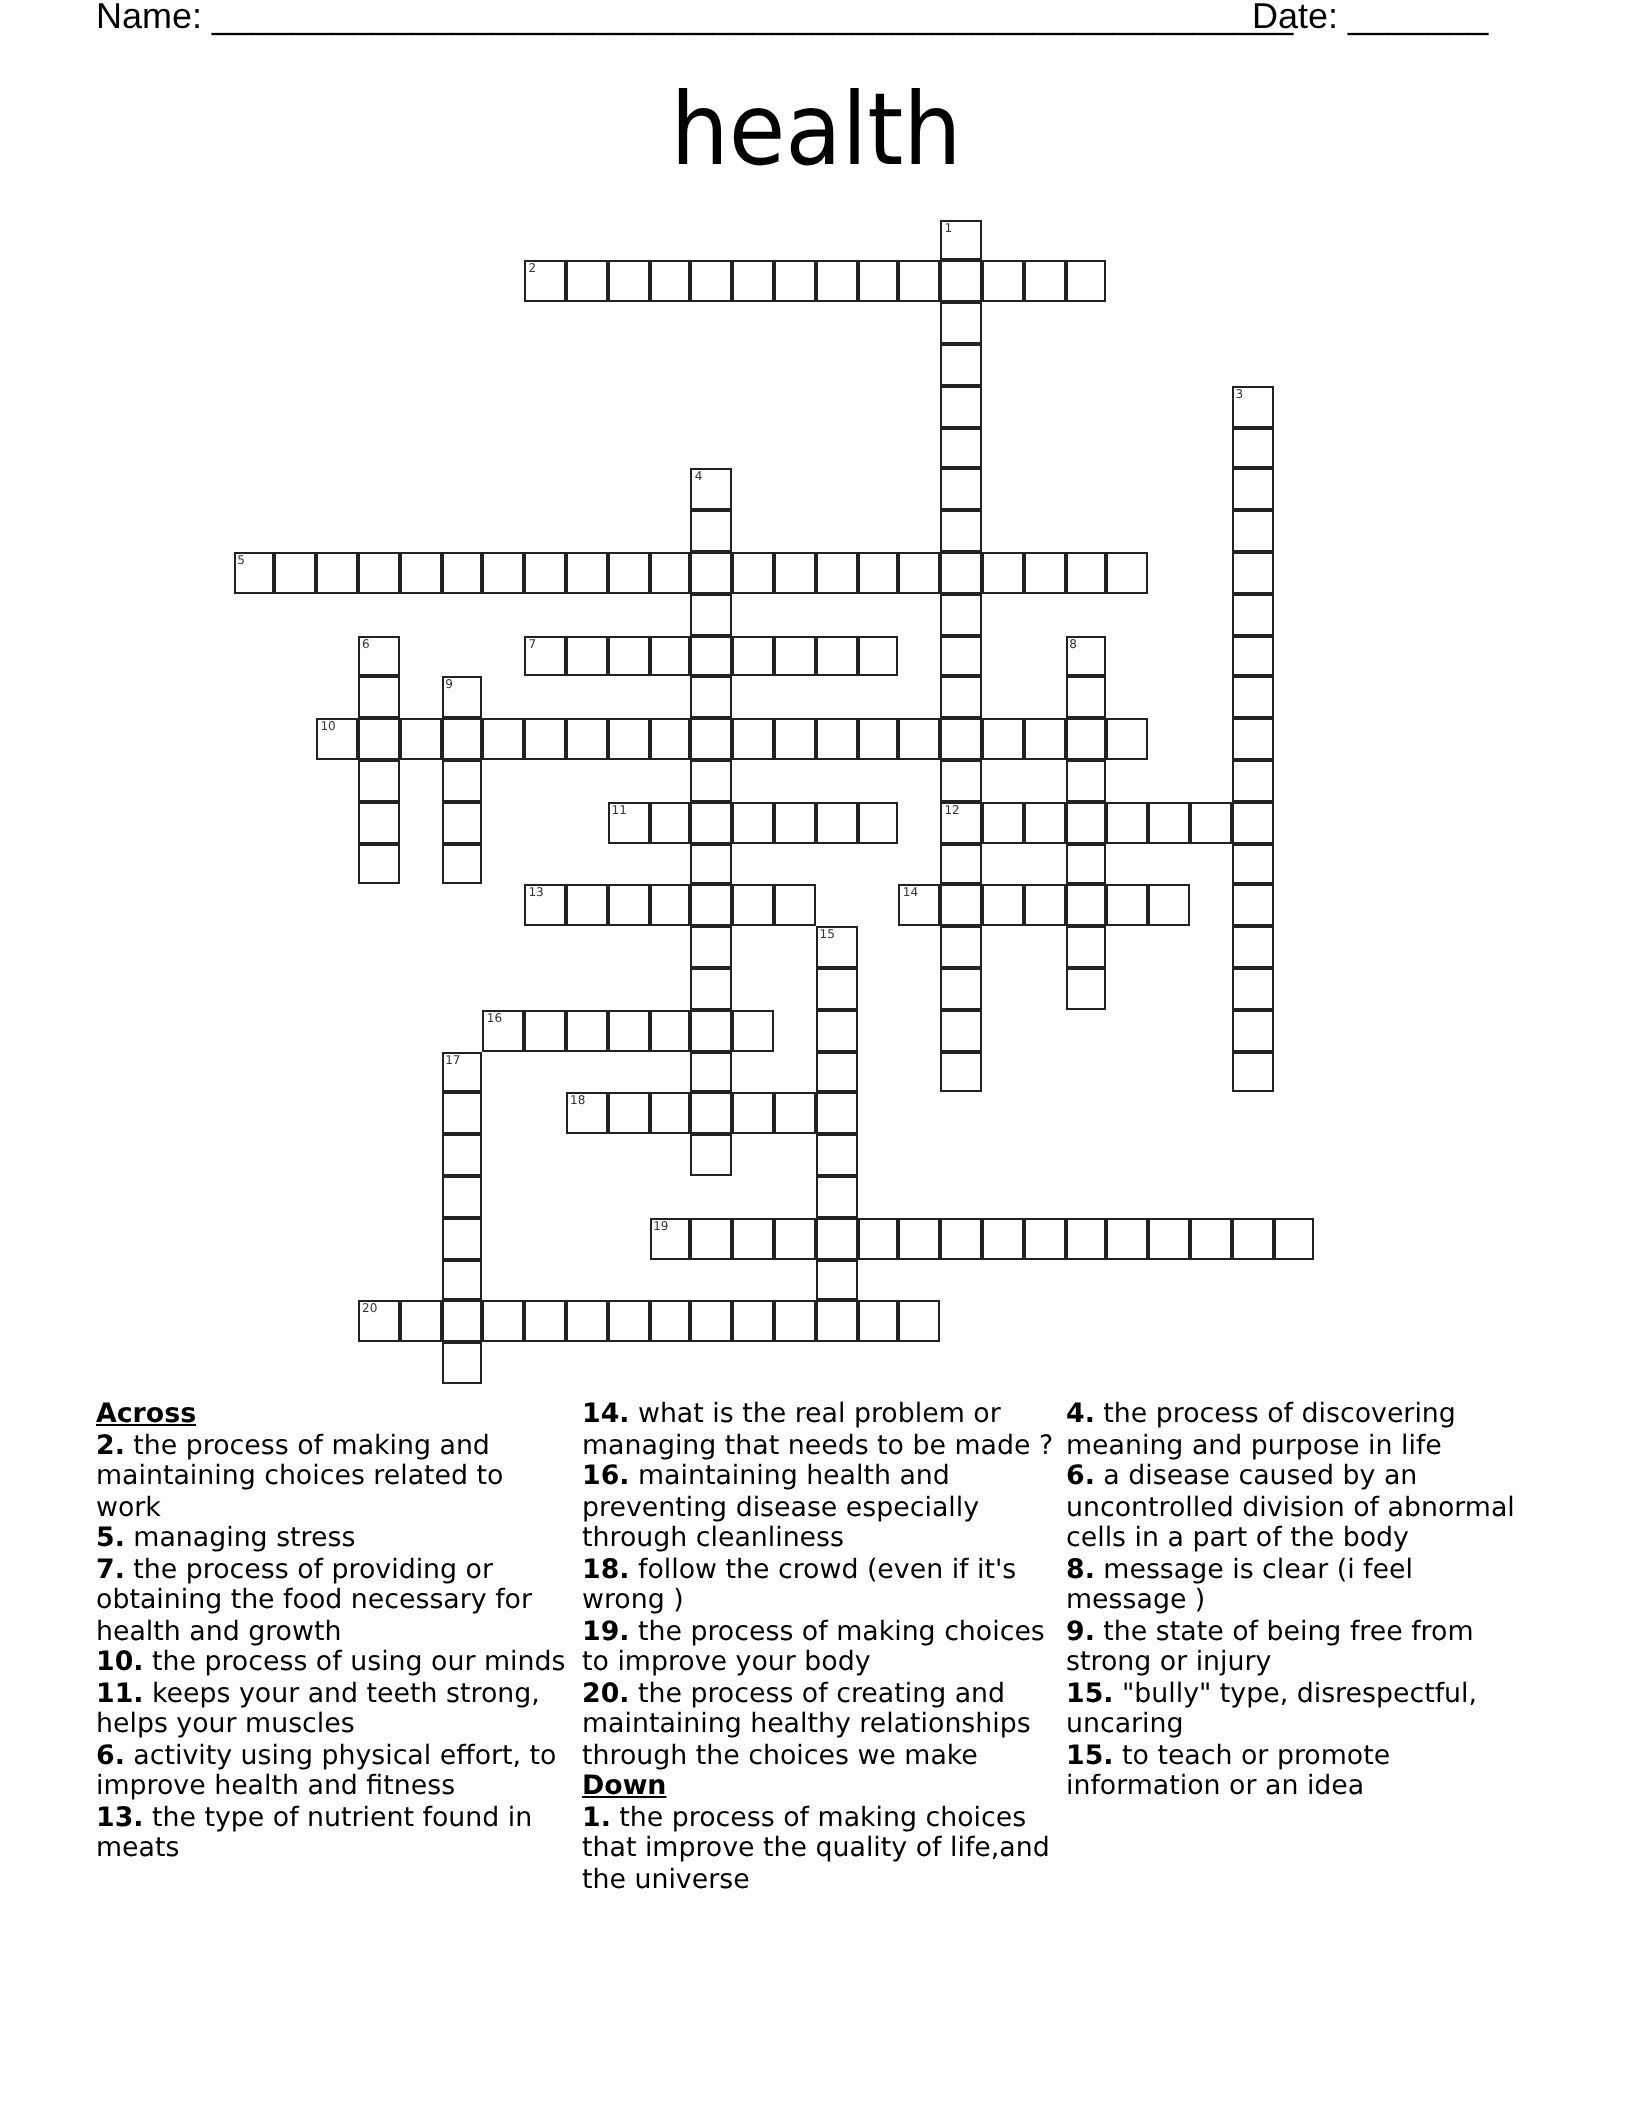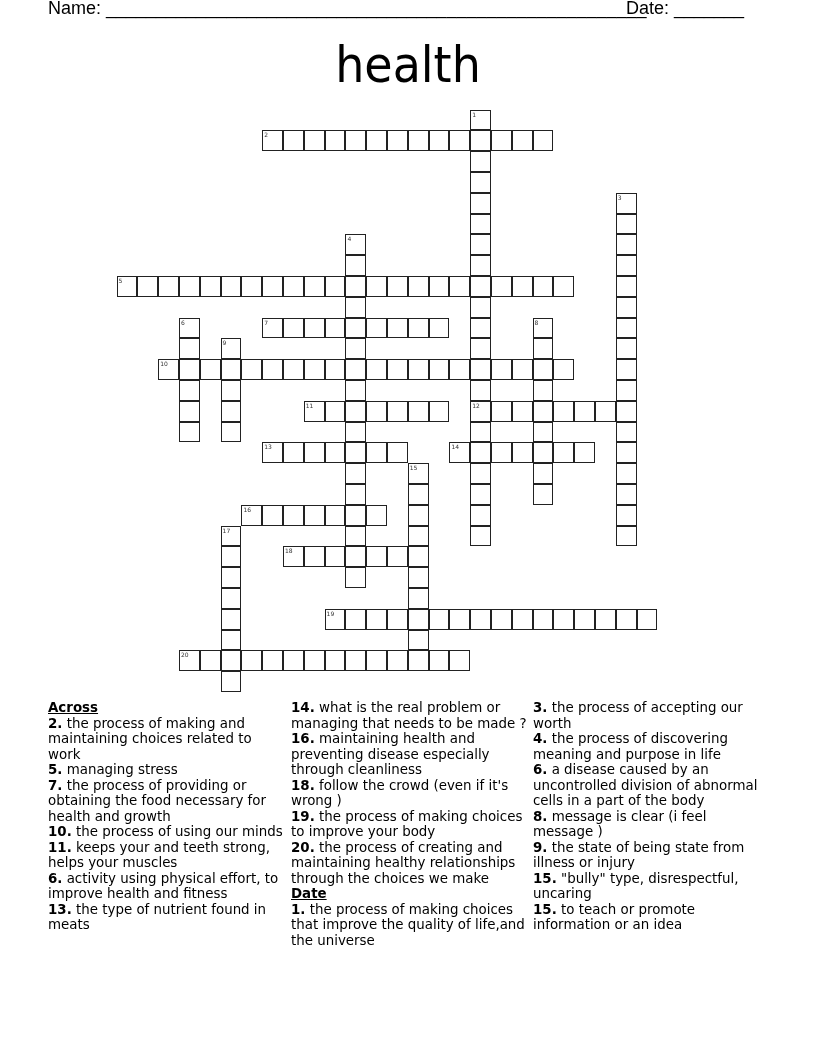--- a/index.html
+++ b/index.html
@@ -292,25 +292,24 @@
   <span class="clue"><b>6.</b><span> activity using physical effort, to improve health and fitness</span></span>
   <span class="clue"><b>13.</b><span> the type of nutrient found in meats</span></span>
 </div>
 
 <div class="clues col2">
   <span class="clue"><b>14.</b><span> what is the real problem or managing that needs to be made ?</span></span>
   <span class="clue"><b>16.</b><span> maintaining health and preventing disease especially through cleanliness</span></span>
   <span class="clue"><b>18.</b><span> follow the crowd (even if it's wrong )</span></span>
   <span class="clue"><b>19.</b><span> the process of making choices to improve your body</span></span>
   <span class="clue"><b>20.</b><span> the process of creating and maintaining healthy relationships through the choices we make</span></span>
-  <span class="sec">Date</span>
+  <span class="sec">Down</span>
   <span class="clue"><b>1.</b><span> the process of making choices that improve the quality of life,and the universe</span></span>
 </div>
 
 <div class="clues col3">
-  <span class="clue"><b>3.</b><span> the process of accepting our worth</span></span>
   <span class="clue"><b>4.</b><span> the process of discovering meaning and purpose in life</span></span>
   <span class="clue"><b>6.</b><span> a disease caused by an uncontrolled division of abnormal cells in a part of the body</span></span>
   <span class="clue"><b>8.</b><span> message is clear (i feel message )</span></span>
-  <span class="clue"><b>9.</b><span> the state of being state from illness or injury</span></span>
+  <span class="clue"><b>9.</b><span> the state of being free from strong or injury</span></span>
   <span class="clue"><b>15.</b><span> "bully" type, disrespectful, uncaring</span></span>
   <span class="clue"><b>15.</b><span> to teach or promote information or an idea</span></span>
 </div>
 
 </body></html>

